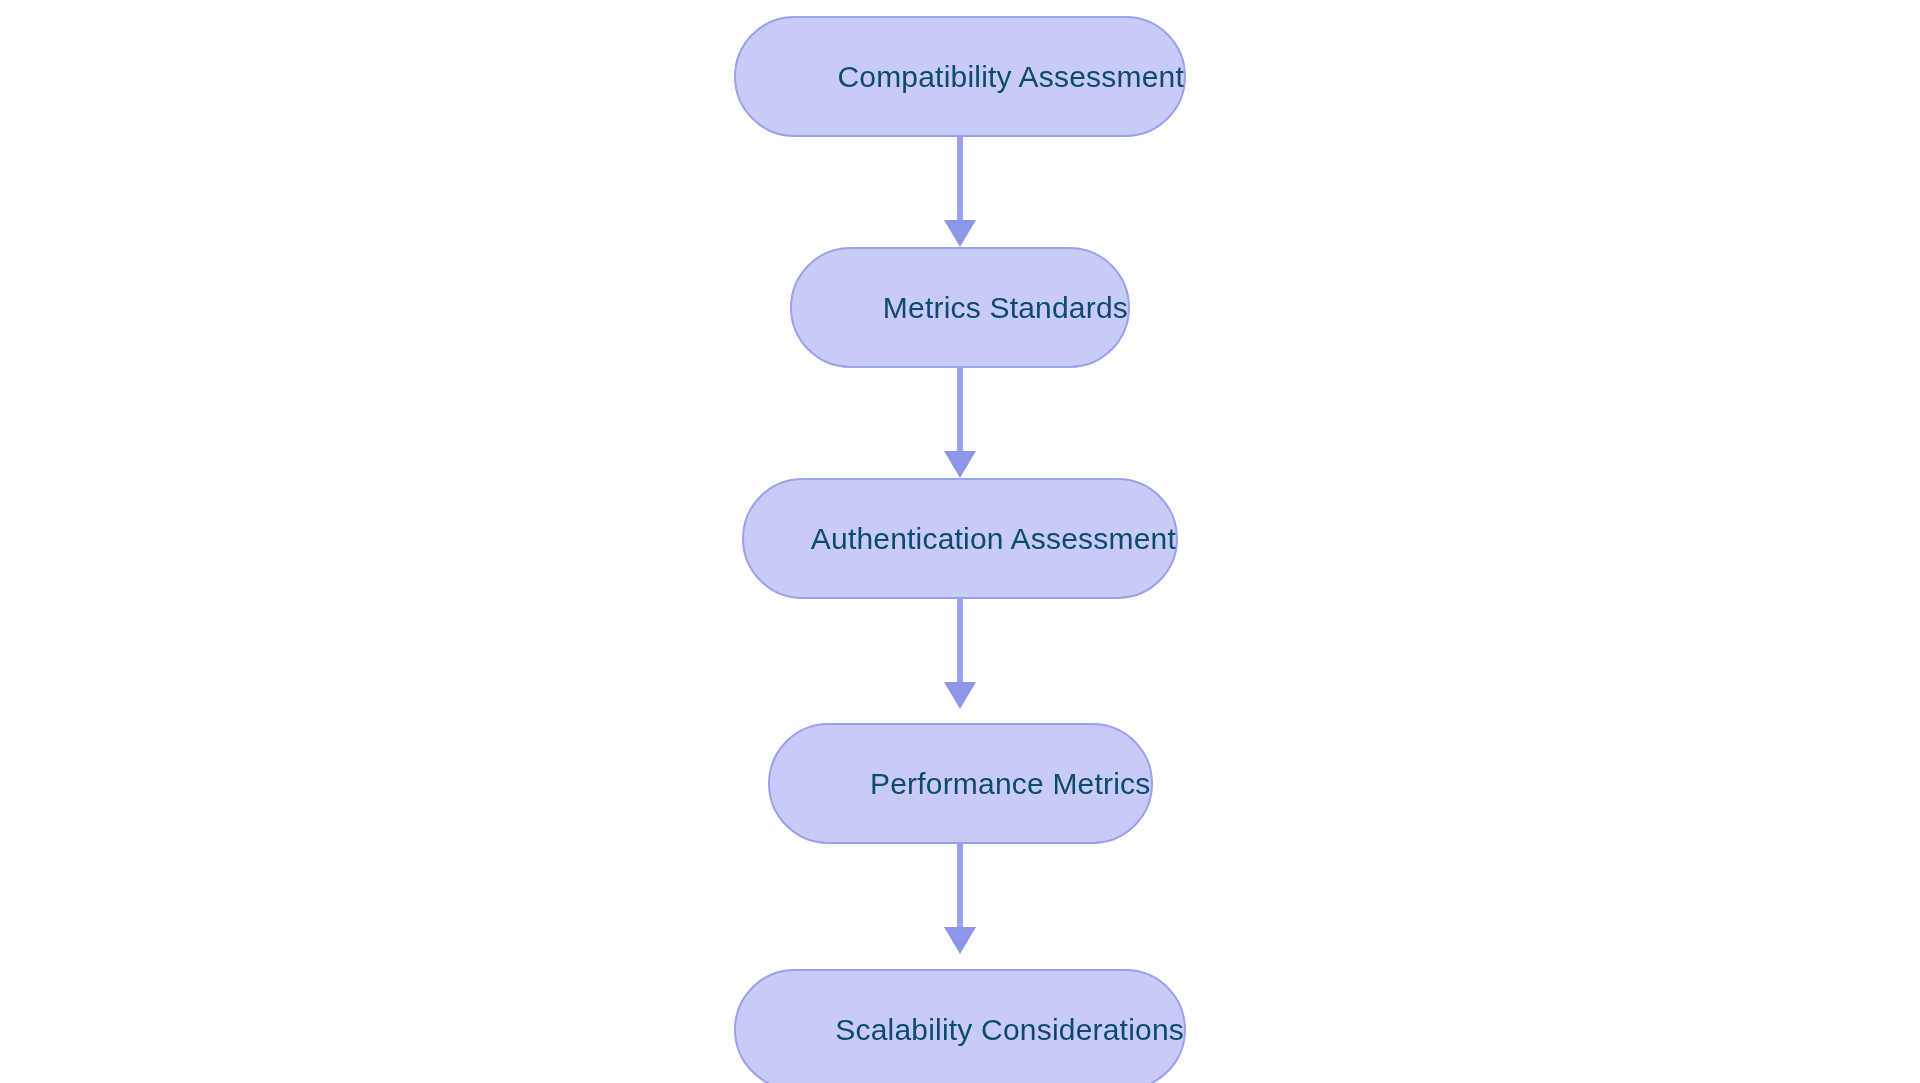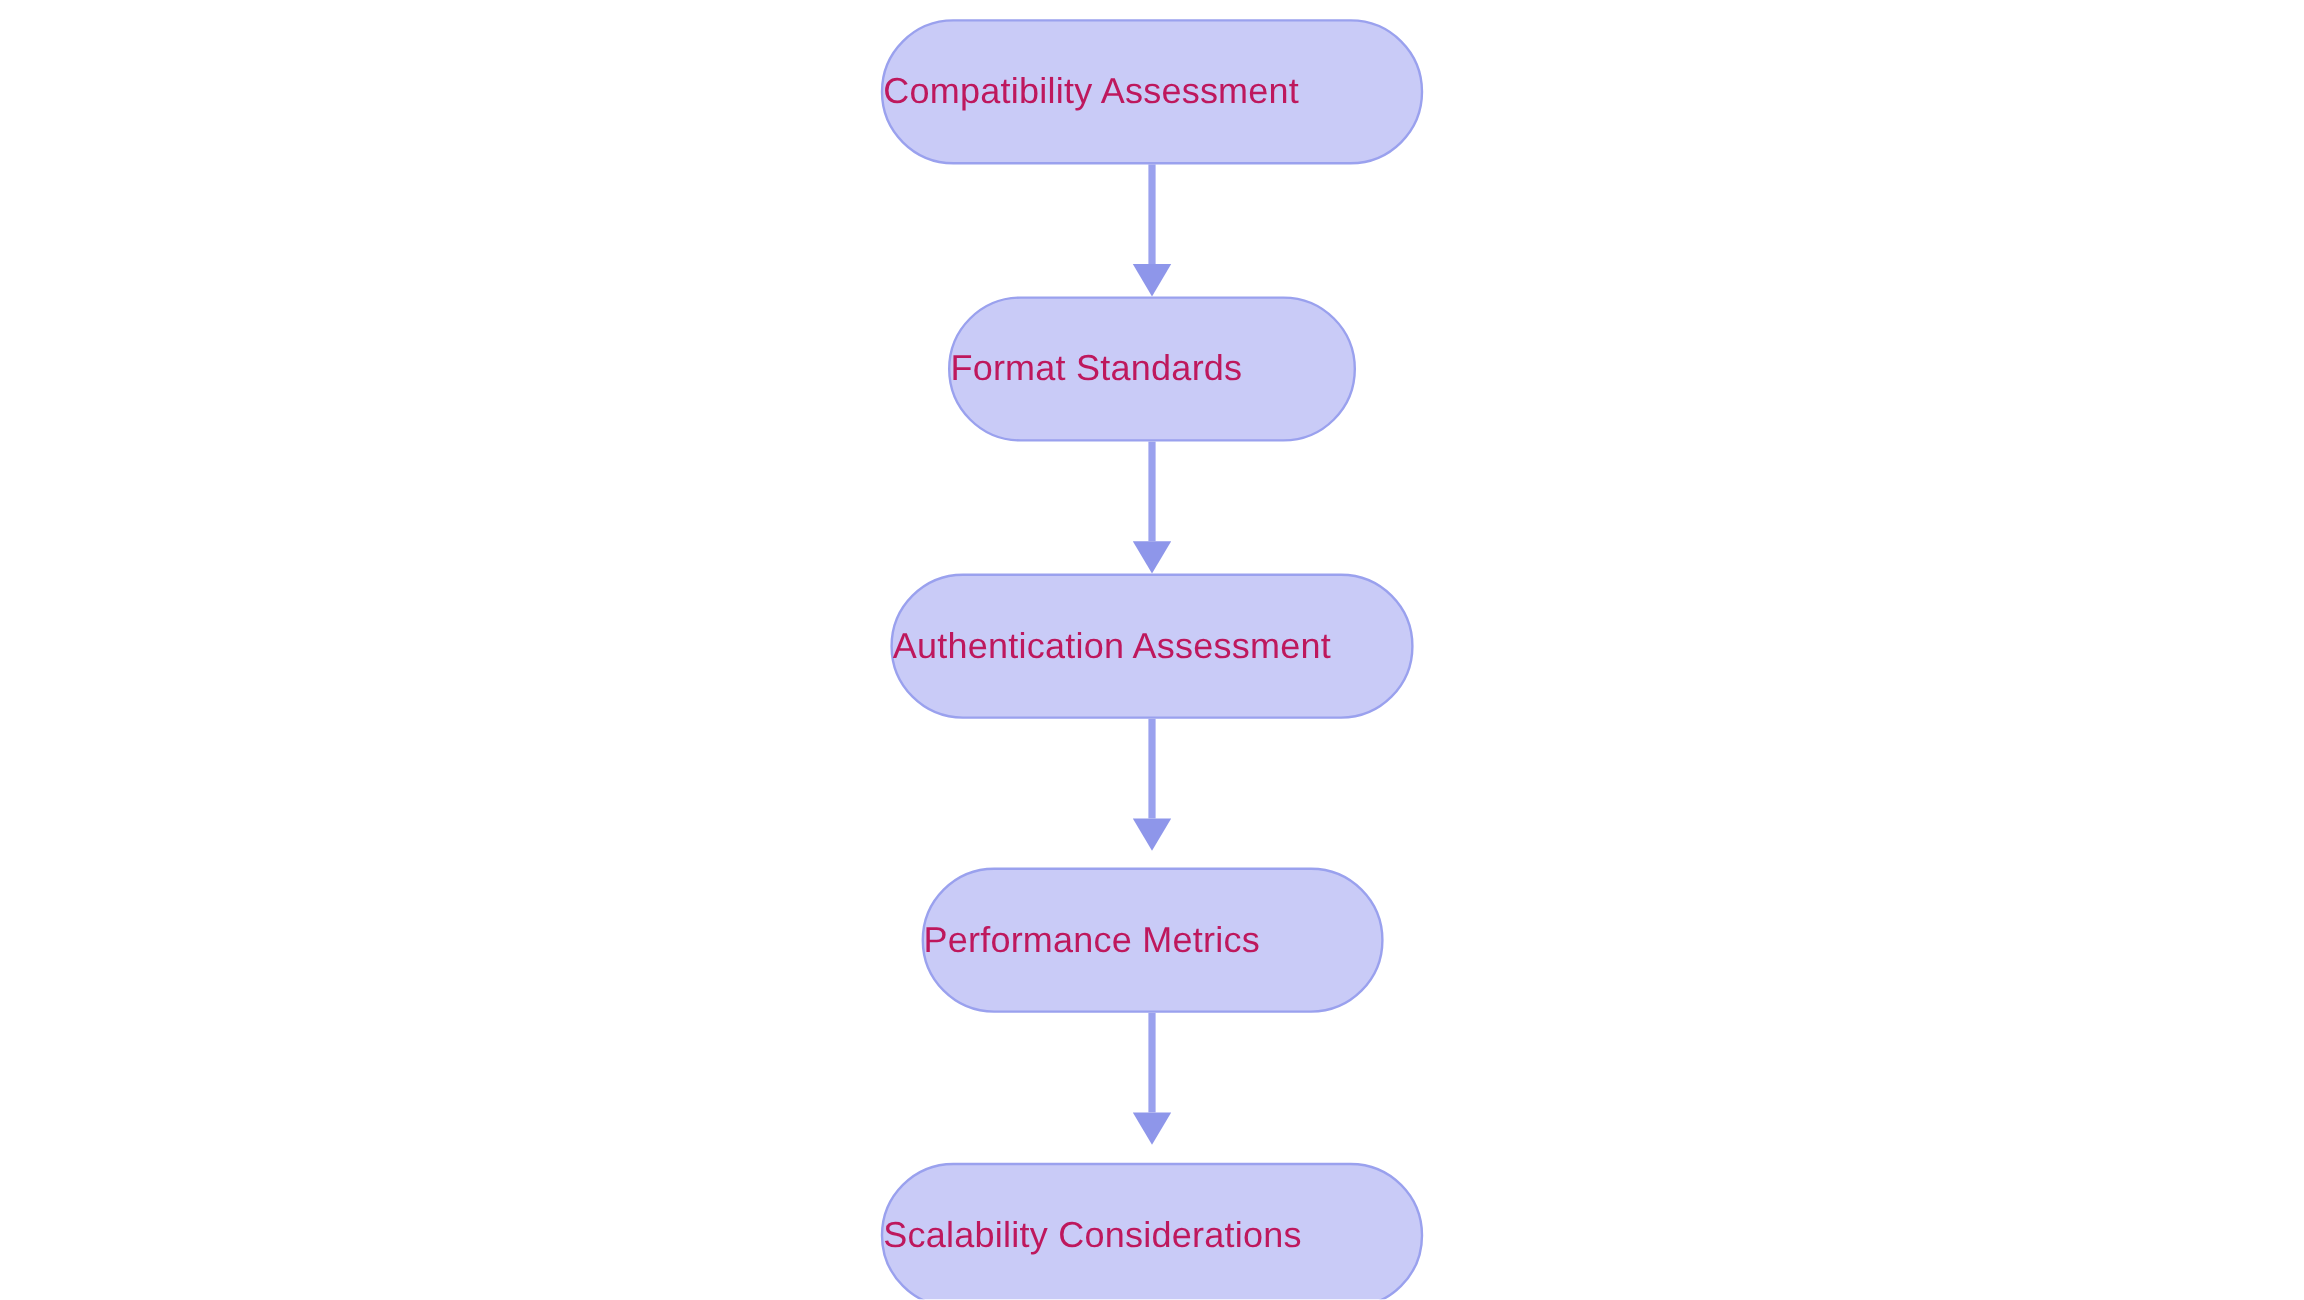--- a/index.html
+++ b/index.html
@@ -25,22 +25,22 @@
     align-items: center;
   }
   .node {
     height: 121px;
     border-radius: 60.5px;
     background: #c9cbf7;
     border: 2px solid #9aa1ee;
     box-sizing: border-box;
     display: flex;
     align-items: center;
-    justify-content: flex-start;
-    color: #be185d;
+    justify-content: flex-end;
+    color: #0c4a6e;
     font-size: 30px;
     font-weight: 400;
     letter-spacing: 0.2px;
     white-space: nowrap;
   }
   .node-1 { width: 452px; }
   .node-2 { width: 340px; }
   .node-3 { width: 436px; }
   .node-4 { width: 385px; margin-top: 14px; }
   .node-5 { width: 452px; margin-top: 15px; }
@@ -74,21 +74,21 @@
     <div class="node node-1">
       <span>Compatibility Assessment</span>
     </div>
 
     <div class="edge">
       <div class="edge-line"></div>
       <div class="edge-head"></div>
     </div>
 
     <div class="node node-2">
-      <span>Format Standards</span>
+      <span>Metrics Standards</span>
     </div>
 
     <div class="edge">
       <div class="edge-line"></div>
       <div class="edge-head"></div>
     </div>
 
     <div class="node node-3">
       <span>Authentication Assessment</span>
     </div>

